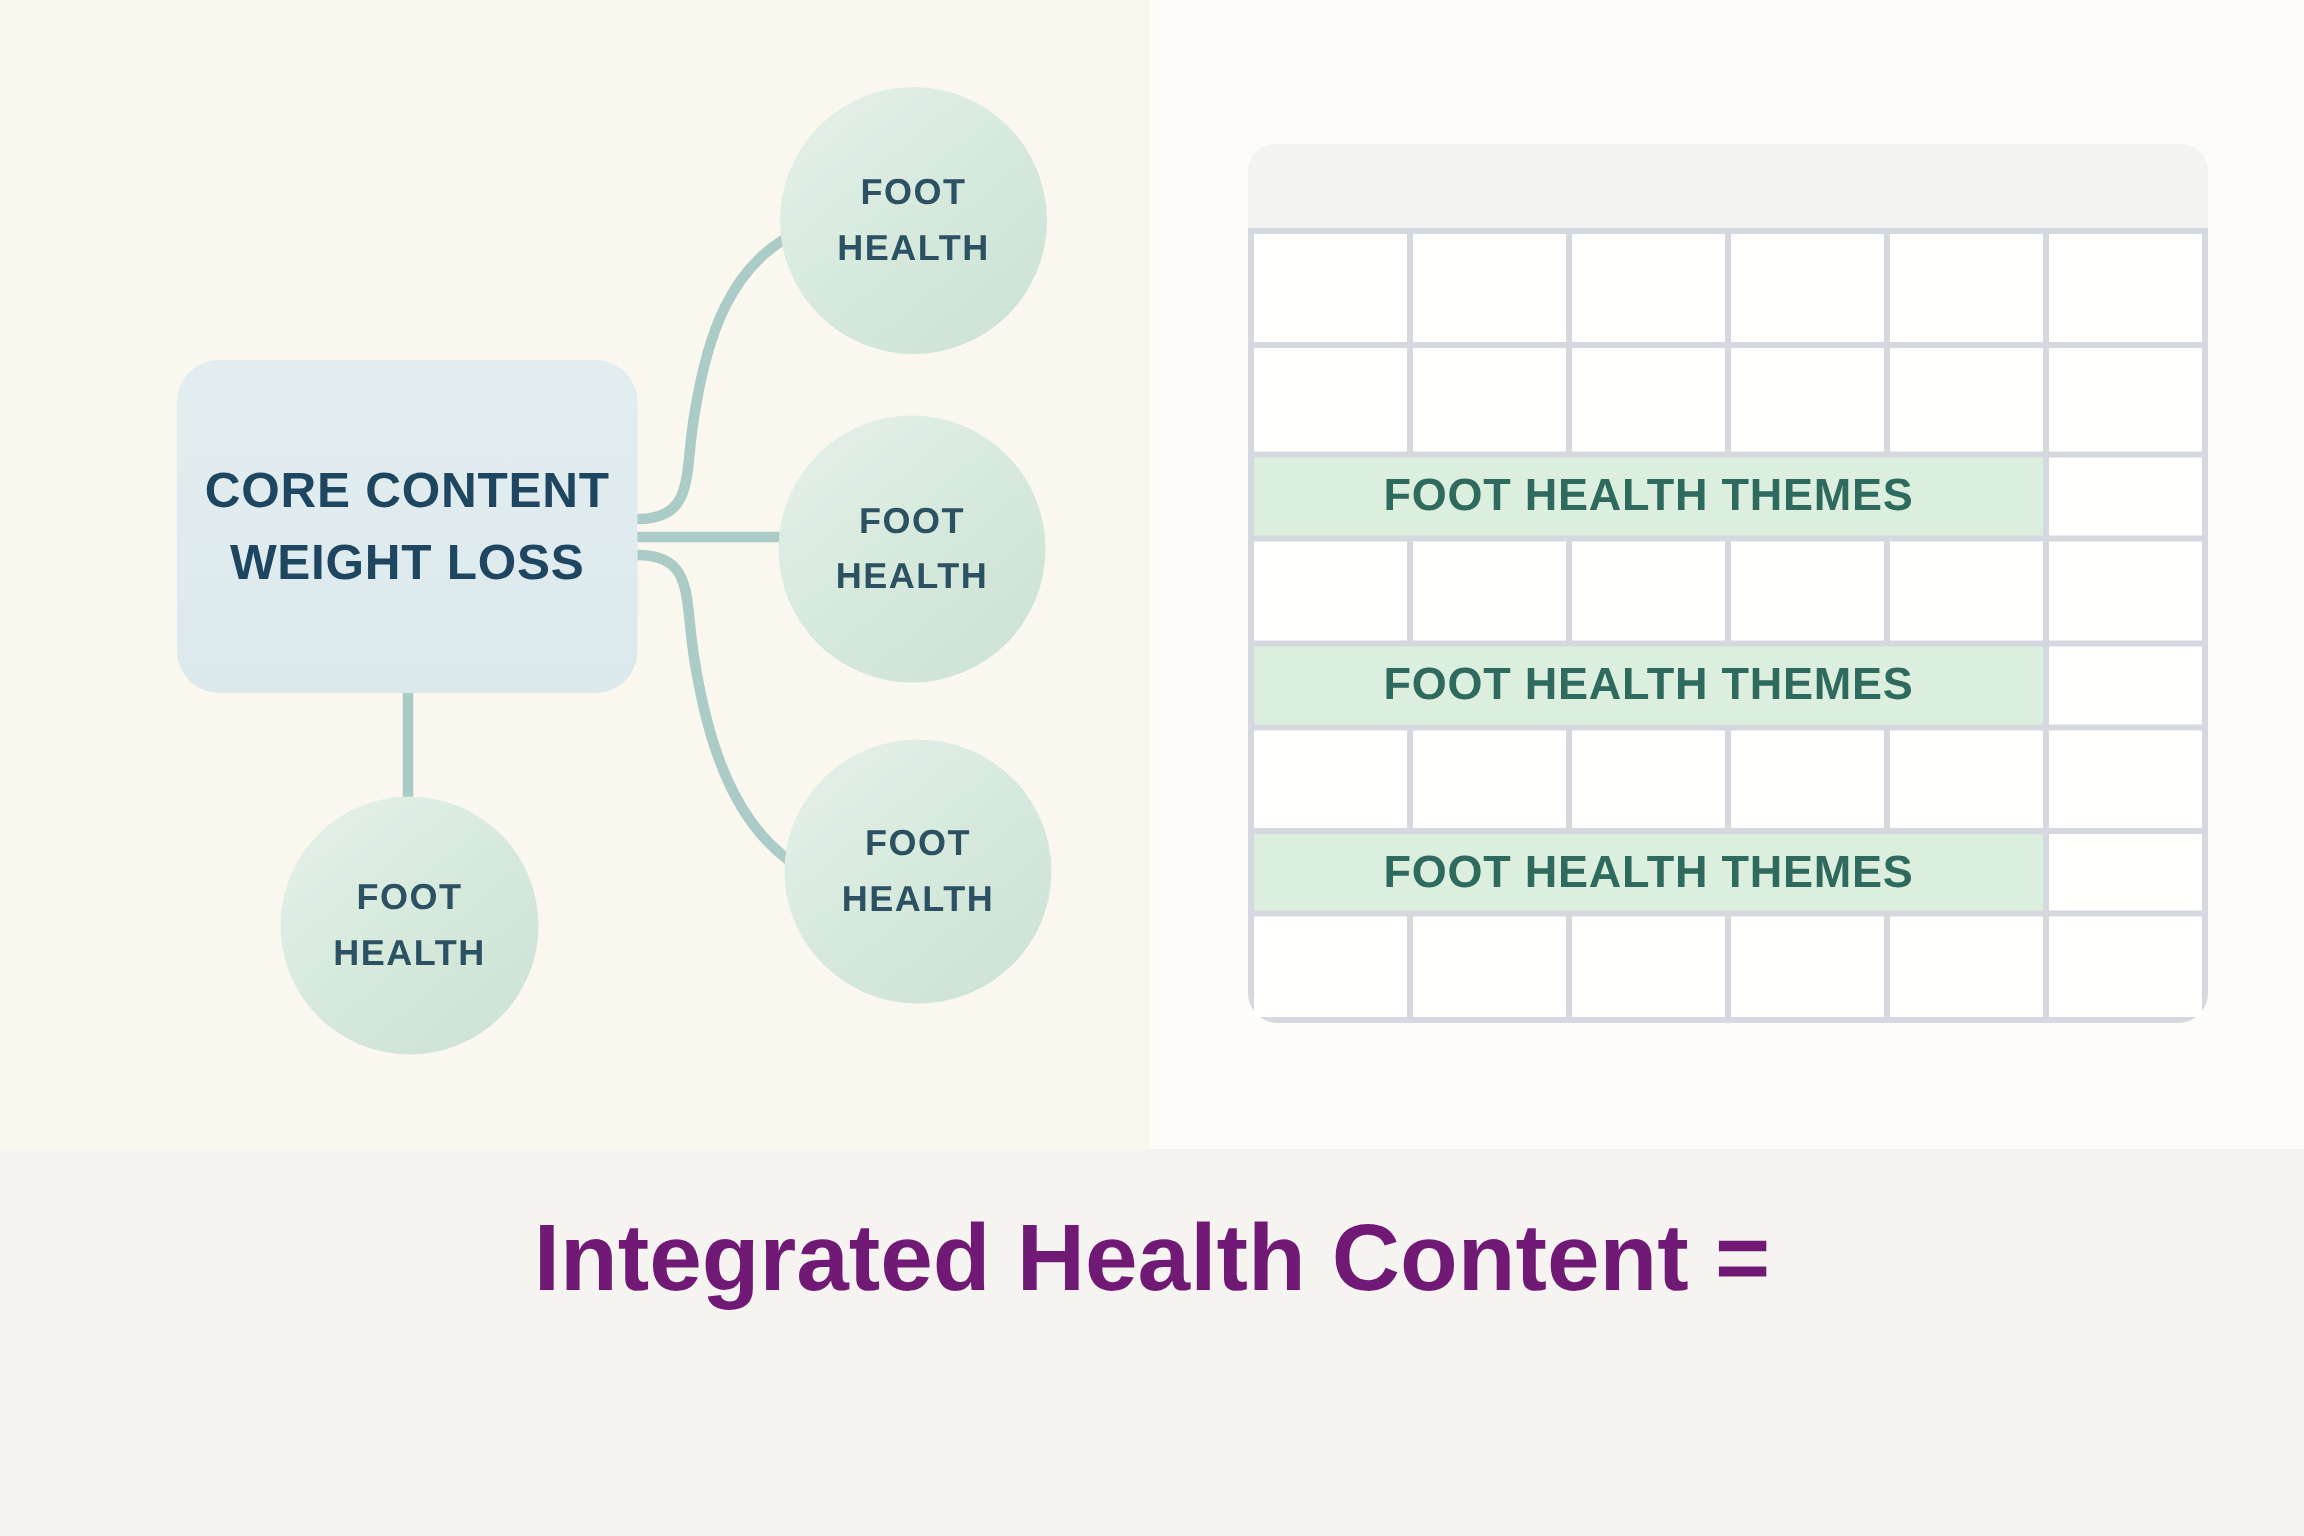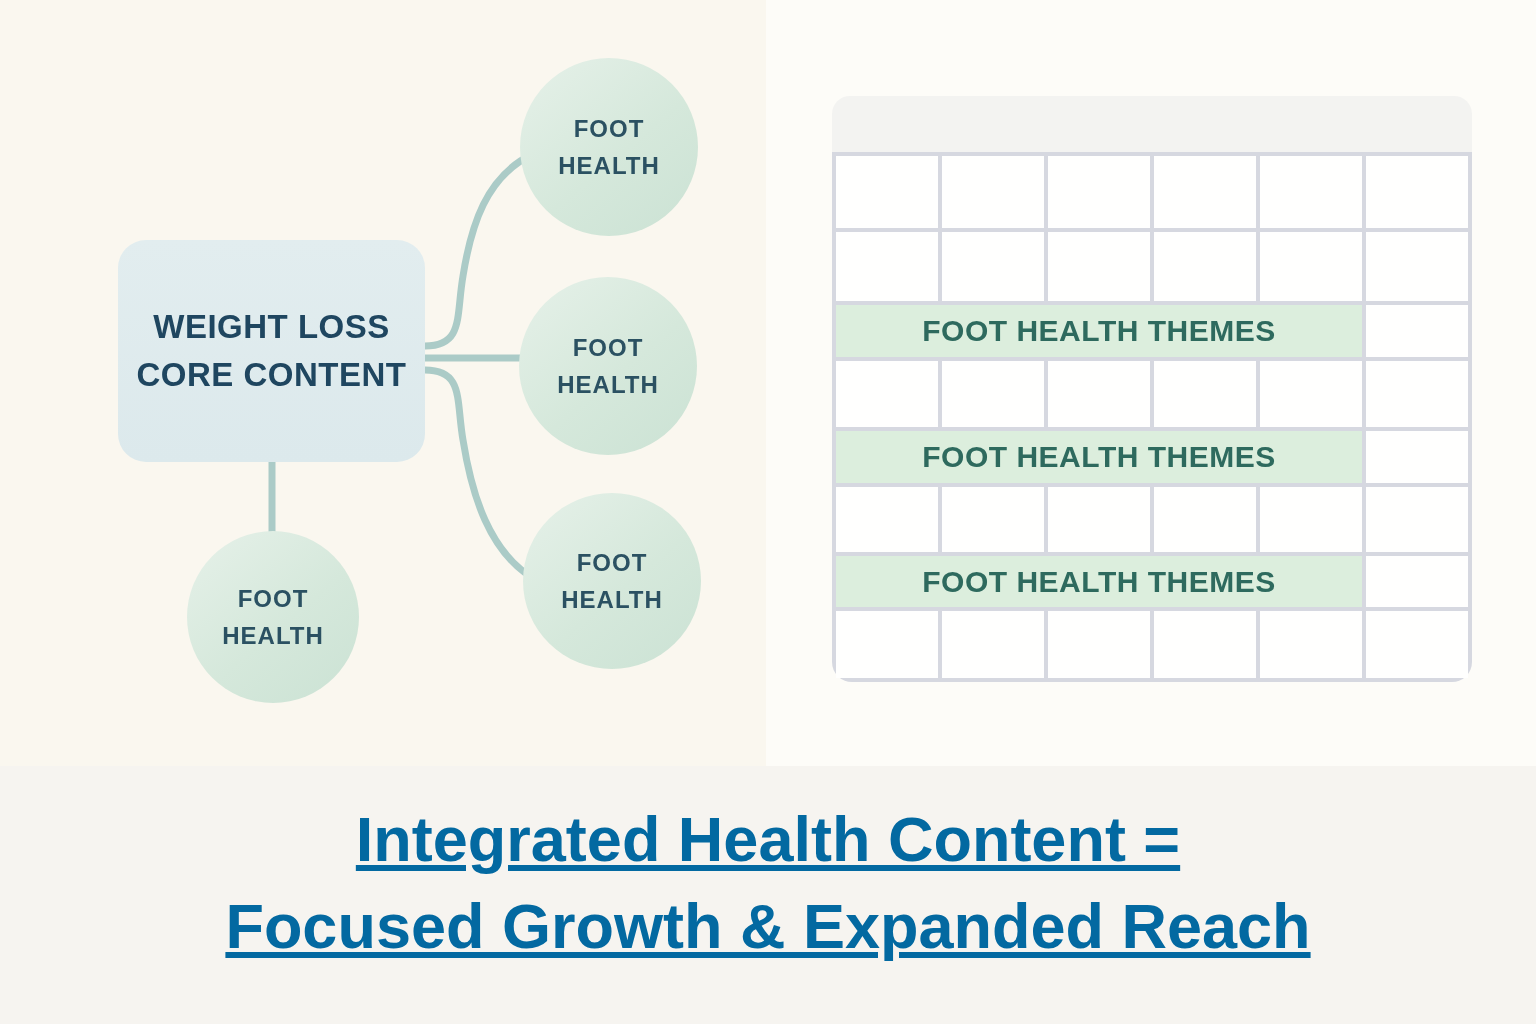--- a/index.html
+++ b/index.html
@@ -70,43 +70,43 @@
     grid-column: 1 / span 5;
     background:#dceedd;
     display:flex; align-items:center; justify-content:center;
     color:#2e6a5e; font-weight:bold; font-size:30px; letter-spacing:0.5px;text-align:center;
   }
 
   
   .caption {
     position:absolute; left:0; top:796px; width:1536px;
     text-align:center;
-    color:#0369a1;
-    font-size:63px; font-weight:600; line-height:87px;text-decoration:underline;
+    color:#701a75;
+    font-size:63px; font-weight:600; line-height:87px;
   }
 </style>
 </head>
 <body>
 
 <div class="stage">
 
   <div class="bg-left"></div>
   <div class="bg-right"></div>
   <div class="bg-caption"></div>
 
   <svg class="connectors" viewBox="0 0 766 766" fill="none">
     <path d="M 425 346 C 464 346 456 316 463 276 C 471 226 486 176 533 154" stroke="#abcbc7" stroke-width="7" stroke-linecap="round"></path>
     <path d="M 425 358 L 560 358" stroke="#abcbc7" stroke-width="7" stroke-linecap="round"></path>
     <path d="M 425 370 C 464 370 456 400 463 440 C 471 490 488 556 540 582" stroke="#abcbc7" stroke-width="7" stroke-linecap="round"></path>
     <path d="M 272 462 L 272 540" stroke="#abcbc7" stroke-width="7" stroke-linecap="round"></path>
   </svg>
 
   <div class="center-node">
+    <span>CORE CONTENT</span>
     <span>WEIGHT LOSS</span>
-    <span>CORE CONTENT</span>
   </div>
 
   <div class="leaf-node leaf-top">
     <span>FOOT</span>
     <span>HEALTH</span>
   </div>
   <div class="leaf-node leaf-middle">
     <span>FOOT</span>
     <span>HEALTH</span>
   </div>
@@ -164,16 +164,15 @@
       <div class="cell"></div>
       <div class="cell"></div>
       <div class="cell"></div>
       <div class="cell"></div>
       <div class="cell"></div>
     </div>
   </div>
 
   <div class="caption">
     <div>Integrated Health Content =</div>
-    <div>Focused Growth &amp; Expanded Reach</div>
   </div>
 
 </div>
 
 </body></html>

